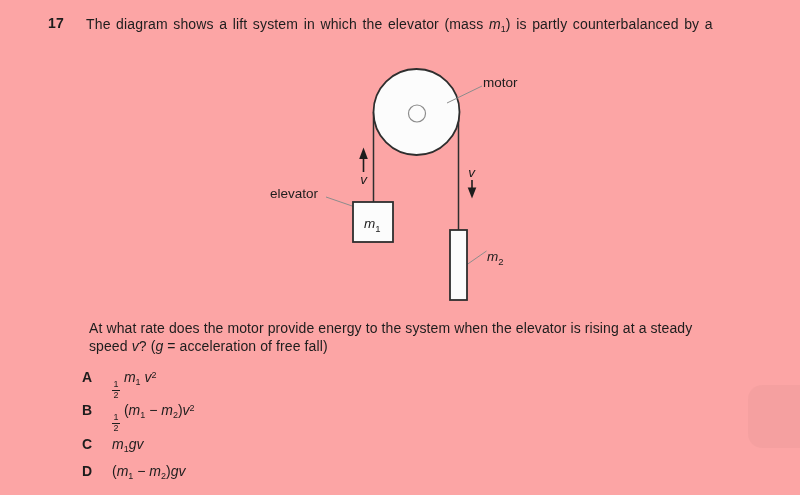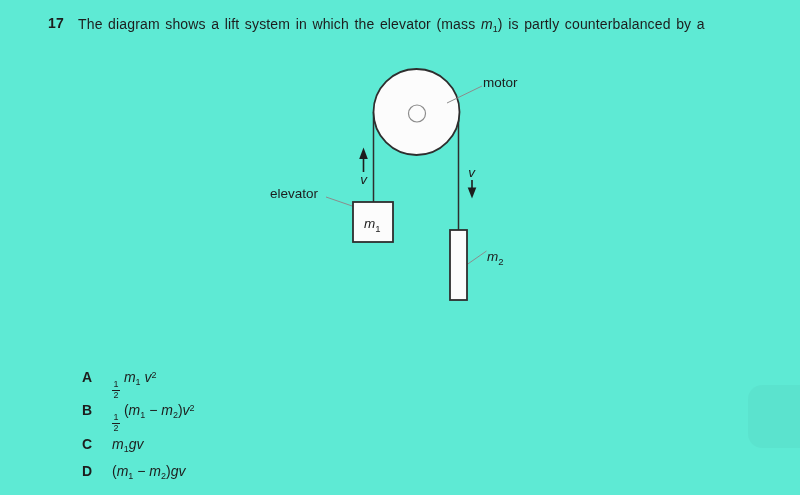--- a/index.html
+++ b/index.html
@@ -1,30 +1,30 @@
 <!DOCTYPE html>
 <html><head>
 <meta charset="utf-8">
 <style>
   html,body { margin:0; padding:0; background:#ffffff; }
   .page {
     position:relative; width:800px; height:495px;
-    background:#5eead4; overflow:hidden;
+    background:#fca5a5; overflow:hidden;
     font-family:"Liberation Sans", sans-serif;
     color:#1d1d1d; font-size:14px;
   }
   .qnum {
     position:absolute; left:48px; top:15px;
     font-weight:bold; letter-spacing:0.3px;
   }
   .qtext {
     position:absolute; left:78px; top:15px; width:710px;
     line-height:18px; word-spacing:1.5px; letter-spacing:0.15px;
   }
-  .fline { white-space:pre; }
+  .fline { white-space:pre;margin-left:8px; }
   .prompt {
     position:absolute; left:81px; top:319px; width:690px;
     line-height:18px; letter-spacing:0.1px;
   }
   .option { position:absolute; left:82px; }
   .option .letter { position:absolute; left:0; top:0; font-weight:bold; }
   .option .formula { position:absolute; left:30px; top:0; white-space:pre; }
   .opt-a { top:369px; } .opt-b { top:402px; } .opt-c { top:436px; } .opt-d { top:463px; }
 
   .i   { font-style:italic; }
@@ -85,20 +85,24 @@
     <text class="it" x="113.5" y="124" text-anchor="middle">v</text>
     <text class="it" x="221.5" y="117" text-anchor="middle">v</text>
     <text x="114" y="168">
       <tspan class="it">m</tspan><tspan class="svgsub" dy="3.5">1</tspan>
     </text>
     <text x="237" y="201">
       <tspan class="it">m</tspan><tspan class="svgsub" dy="3.5">2</tspan>
     </text>
   </svg>
 
+  <div class="prompt">
+    <div class="fline"><span class="t">At what rate does the motor provide energy to the system when the elevator is rising at a steady</span></div>
+    <div class="fline"><span class="t">speed </span><span class="i">v</span><span class="t">? (</span><span class="i">g</span><span class="t"> = acceleration of free fall)</span></div>
+  </div>
 
   <div class="option opt-a">
     <span class="letter">A</span>
     <span class="formula"><span class="frac"><span class="num">1</span><span class="den">2</span></span><span class="t"> </span><span class="i">m</span><span class="sub">1</span><span class="t"> </span><span class="i">v</span><span class="sup">2</span></span>
   </div>
   <div class="option opt-b">
     <span class="letter">B</span>
     <span class="formula"><span class="frac"><span class="num">1</span><span class="den">2</span></span><span class="t"> (</span><span class="i">m</span><span class="sub">1</span><span class="t"> − </span><span class="i">m</span><span class="sub">2</span><span class="t">)</span><span class="i">v</span><span class="sup">2</span></span>
   </div>
   <div class="option opt-c">

